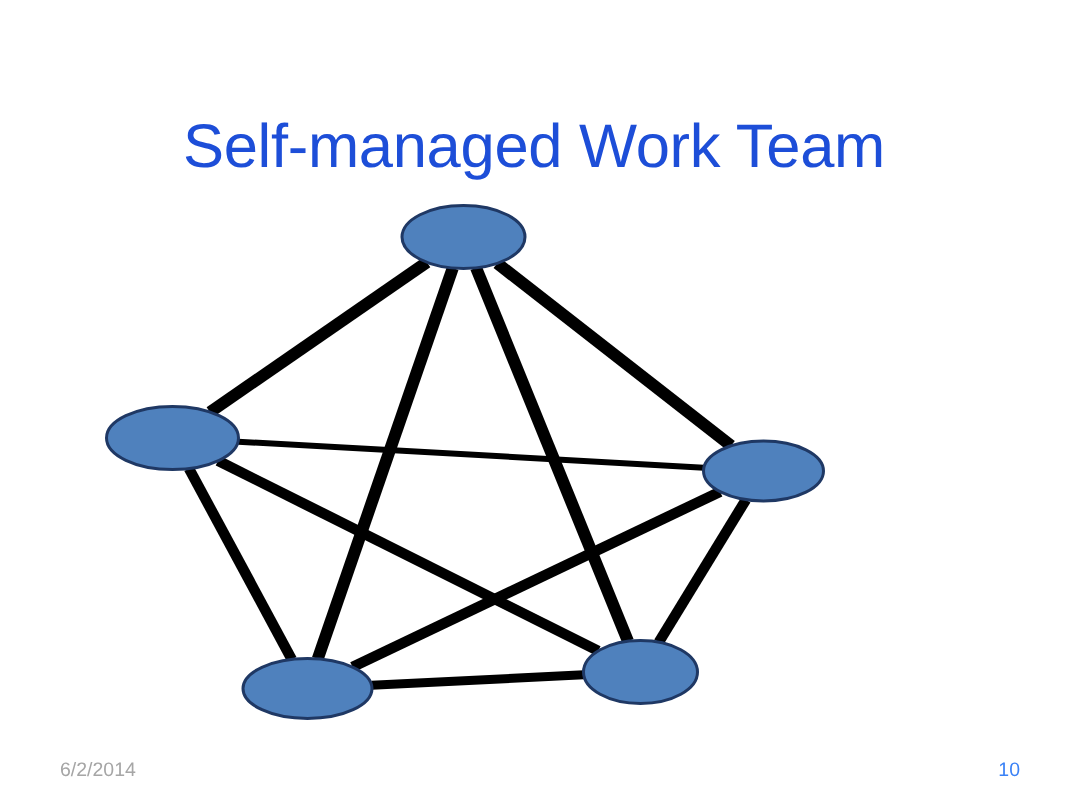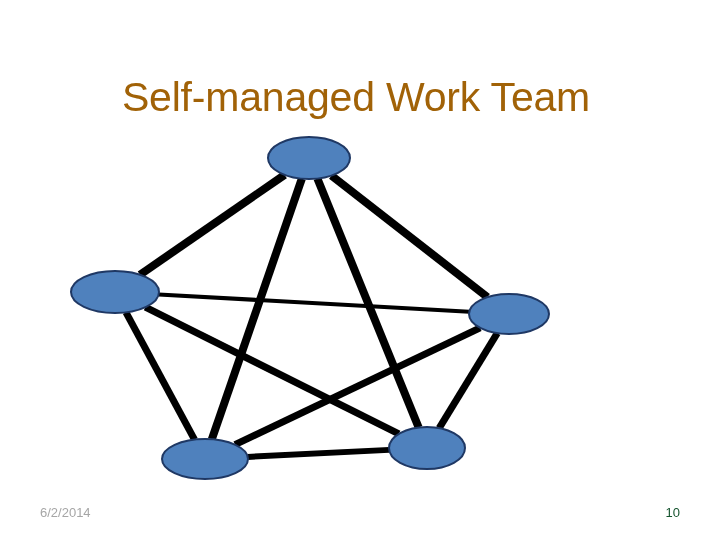--- a/index.html
+++ b/index.html
@@ -27,21 +27,21 @@
   #slide-title {
     position: absolute;
     left: 0;
     top: 73px;
     width: 712px;
     text-align: center;
     font-family: "Liberation Sans", sans-serif;
     font-size: 41px;
     font-weight: 400;
     line-height: 48px;
-    color: #a16207;
+    color: #1d4ed8;
     letter-spacing: -0.2px;
     white-space: nowrap;
   }
 
   #diagram {
     position: absolute;
     left: 0;
     top: 0;
     width: 720px;
     height: 540px;
@@ -56,21 +56,21 @@
     color: #a6a6a6;
     white-space: nowrap;
   }
 
   #footer-page {
     position: absolute;
     right: 40px;
     top: 505px;
     font-family: "Liberation Sans", sans-serif;
     font-size: 13px;
-    color: #14532d;
+    color: #3b82f6;
     text-align: left;
     white-space: nowrap;
   }
 </style>
 </head>
 <body>
 
 <div id="slide">
 
   <div id="slide-title">Self-managed Work Team</div>

